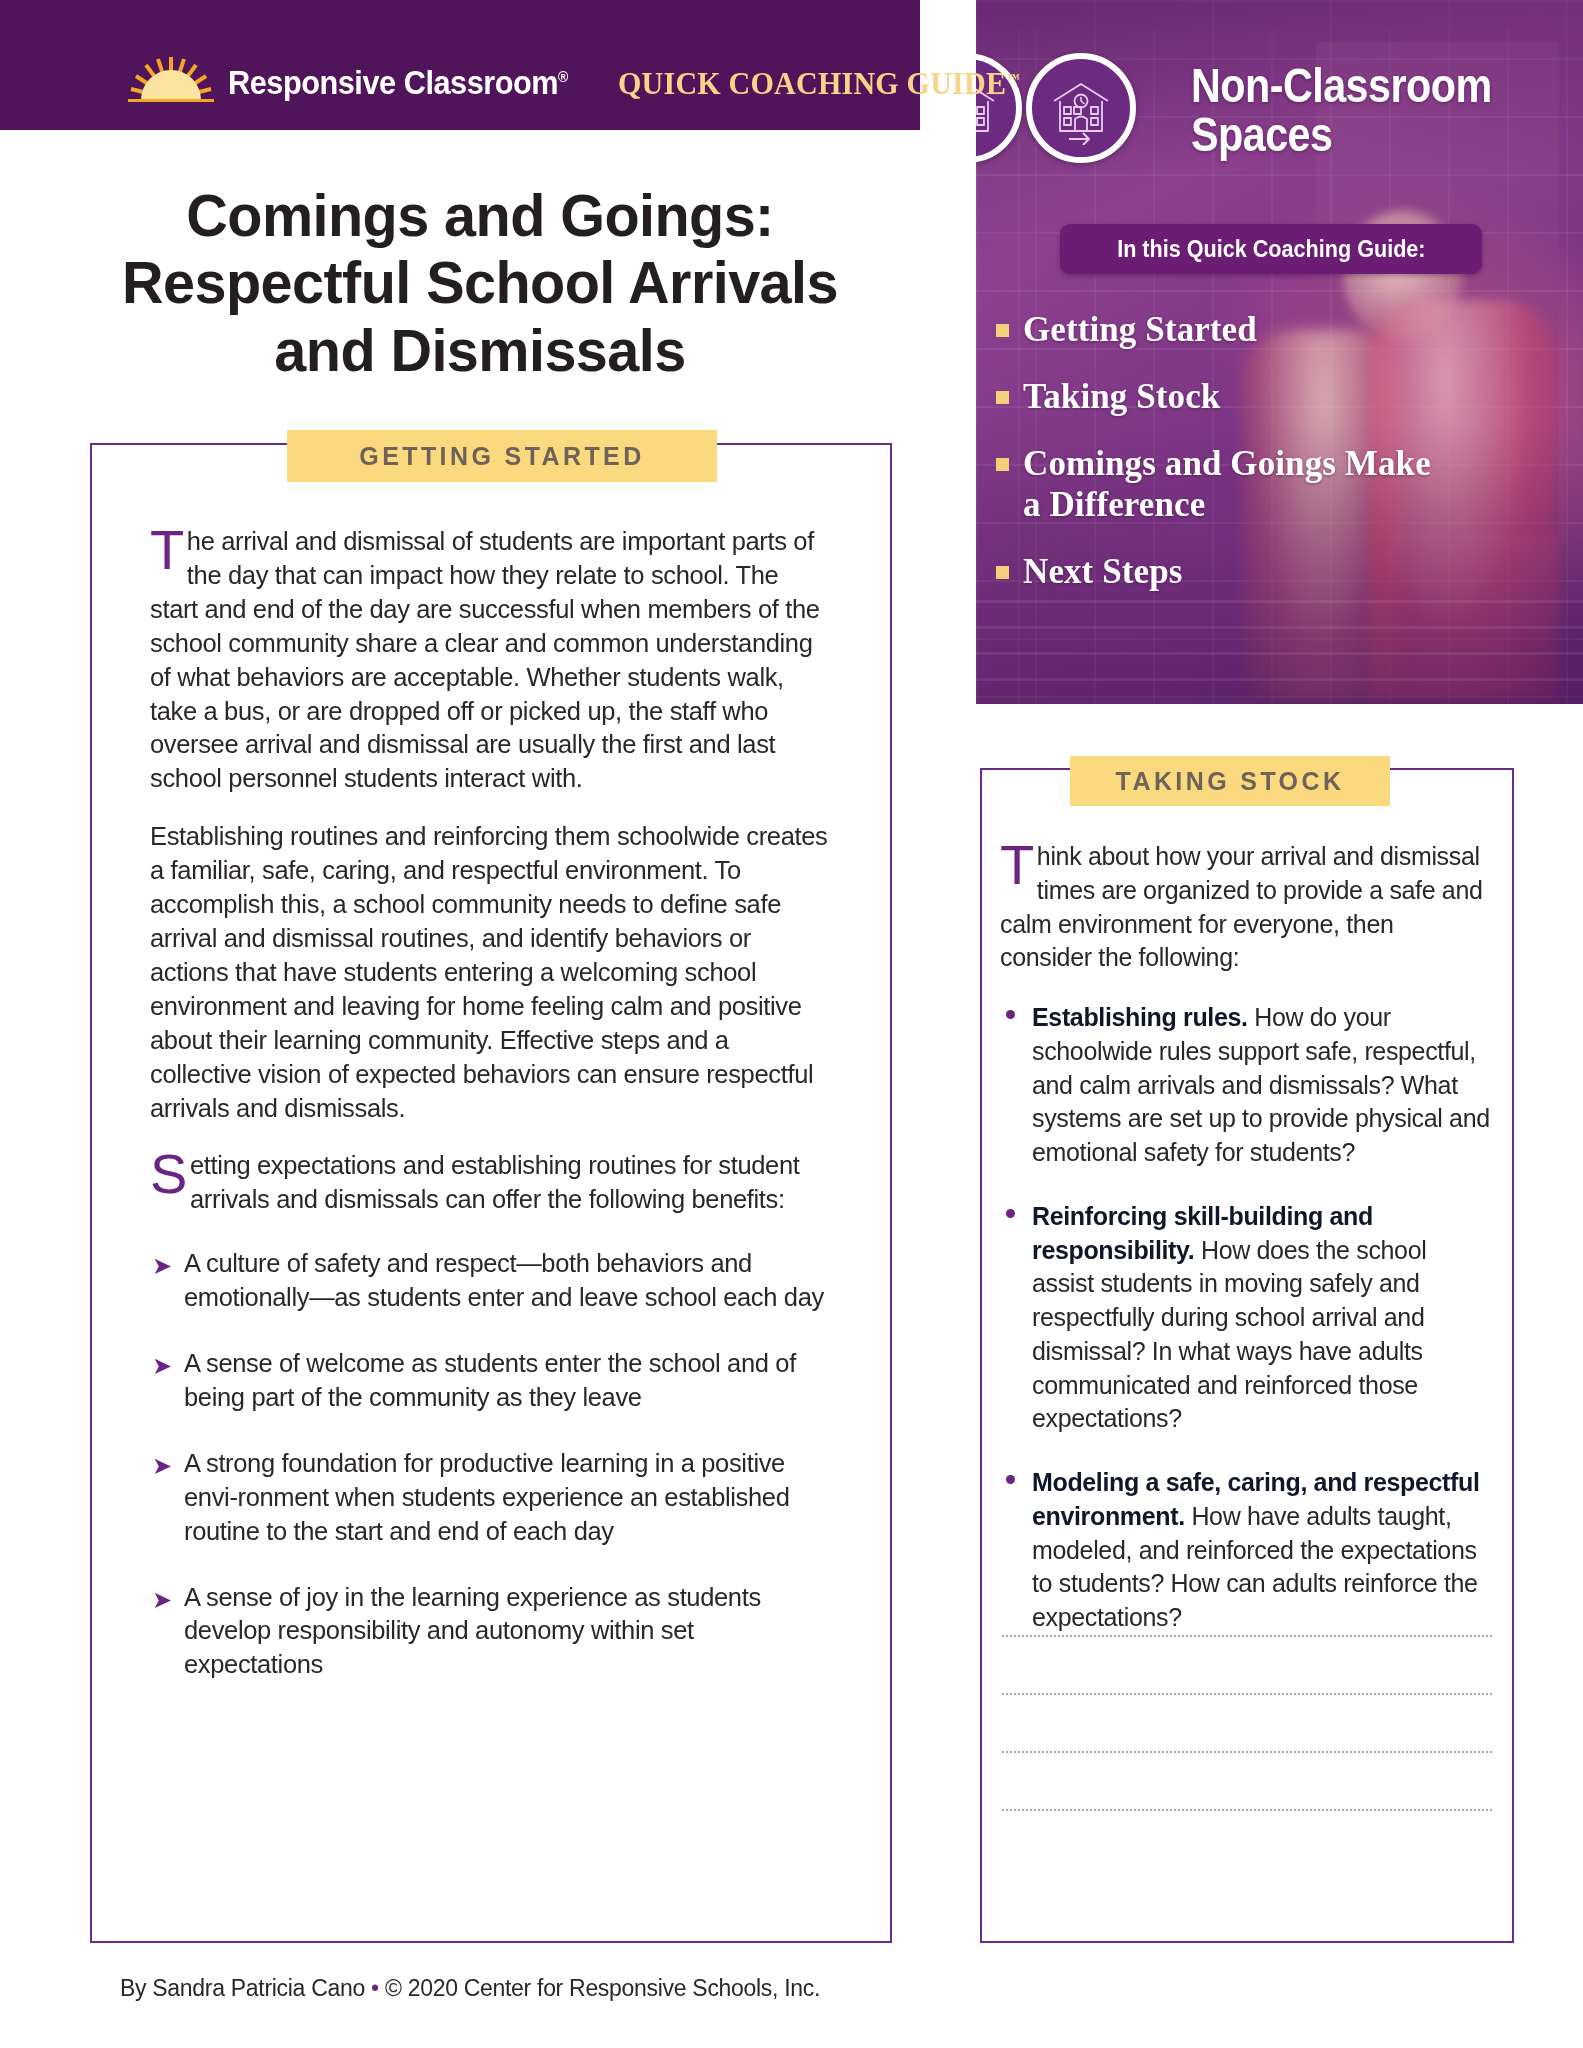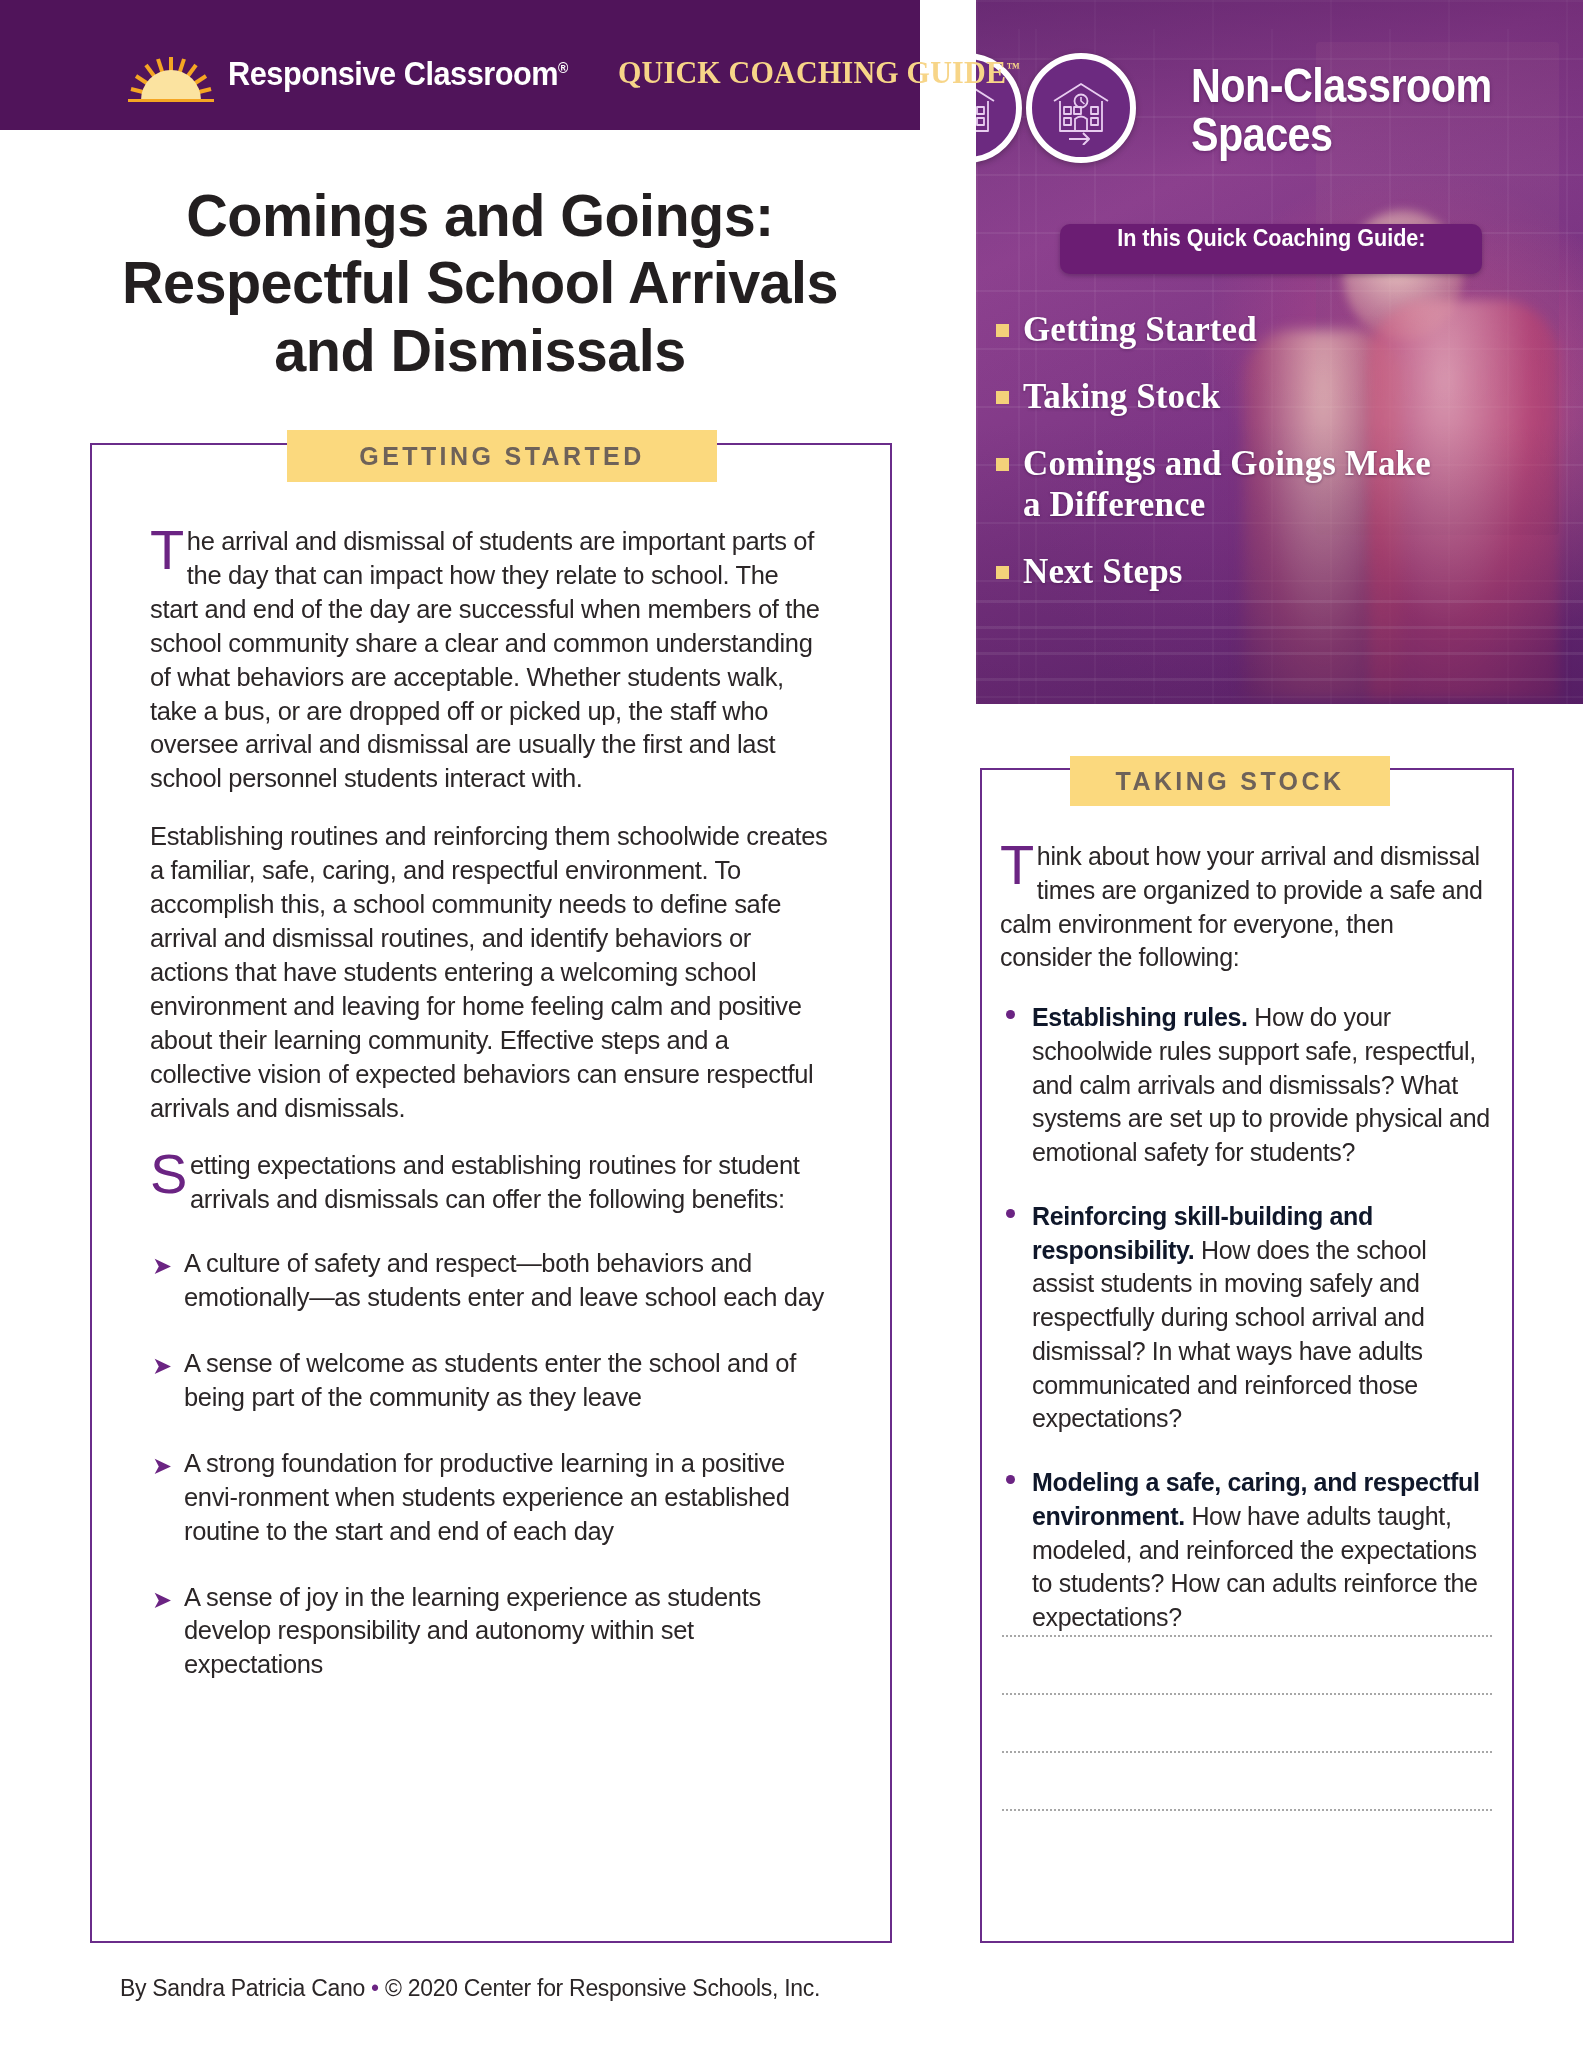--- a/index.html
+++ b/index.html
@@ -15,21 +15,21 @@
 
   
   .top-banner {
     position: absolute; left: 0; top: 0;
     width: 920px; height: 130px;
     background: #50145a;
     z-index: 5;
   }
   .brand-row {
     position: absolute; left: 128px; top: 55px;
-    display: flex; align-items: flex-start; gap: 14px;
+    display: flex; align-items: flex-end; gap: 14px;
     white-space: nowrap;
   }
   .sun-logo {
     width: 86px; height: 47px; position: relative; flex: 0 0 auto;
   }
   .sun-logo svg { display: block; }
   .brand-name {
     font-family: "Liberation Sans", sans-serif;
     font-weight: bold; font-size: 33px; color: #ffffff;
     letter-spacing: -0.5px;
@@ -121,21 +121,21 @@
     color: #ffffff; letter-spacing: -0.6px;
     transform: scaleX(0.86); transform-origin: left top;
     text-shadow: 0 1px 4px rgba(60,10,70,0.5);
   }
 
   .inthis-pill {
     position: absolute; left: 84px; top: 224px;
     width: 422px; height: 50px;
     background: #6b1d73;
     border-radius: 10px;
-    display: flex; align-items: flex-start; justify-content: center;
+    display: flex; align-items: center; justify-content: center;
     box-shadow: 0 2px 5px rgba(40,8,50,0.35);
   }
   .inthis-pill span {
     font-family: "Liberation Sans", sans-serif;
     font-weight: bold; font-size: 24px; color: #ffffff;
     transform: scaleX(0.90); transform-origin: center;
     white-space: nowrap;
   }
 
   .toc { position: absolute; left: 20px; top: 310px; width: 560px; }

